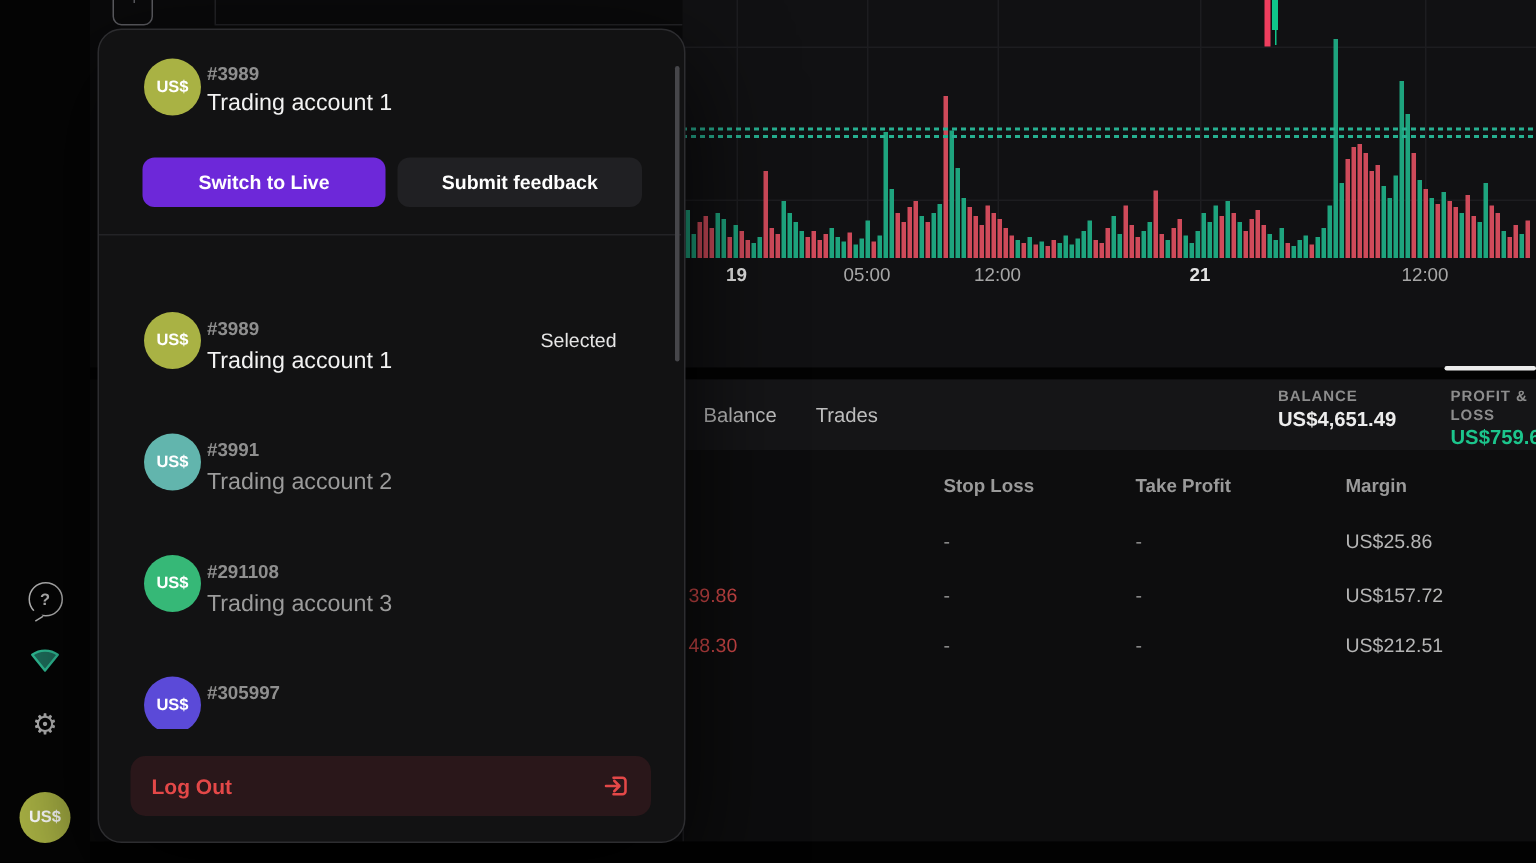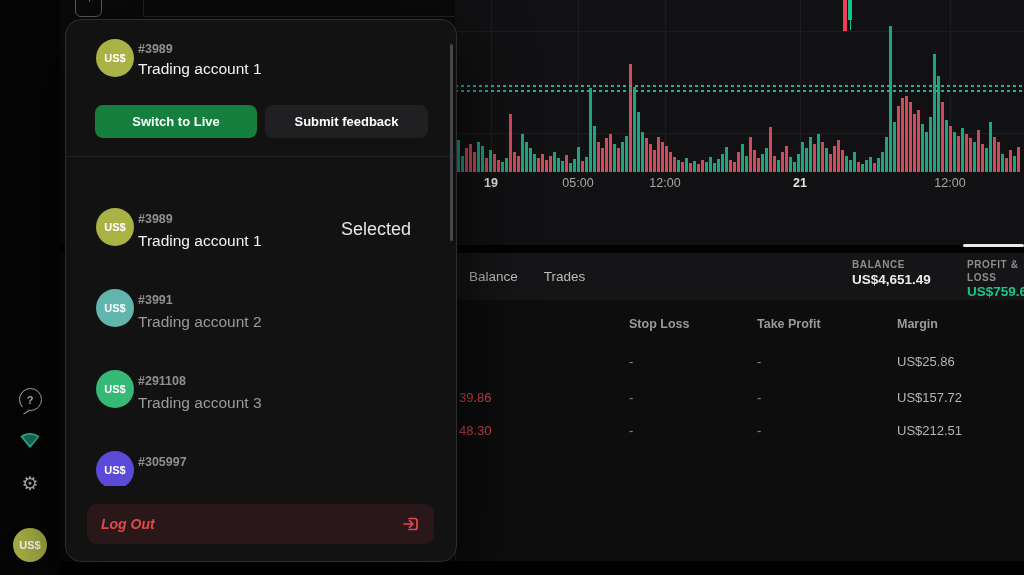--- a/index.html
+++ b/index.html
@@ -66,35 +66,35 @@
   
   #panel{left:65px;top:19px;width:390px;height:541px;background:#121213;
          border:1px solid #2d2d30;border-radius:16px;z-index:10;
          box-shadow:0 24px 70px rgba(0,0,0,.8);}
   #panel .hdr-avatar{left:30px;top:19px;width:38px;height:38px;font-size:11px;}
   .acct-id{font-size:12.5px;color:#8f8f8f;font-weight:bold;}
   .acct-name{font-size:15.5px;color:#f2f2f2;}
   #panel-hdr-text{left:72px;top:20px;line-height:1.45;}
   .btn{position:absolute;top:85px;height:33px;border-radius:8px;border:none;
        font-family:inherit;font-size:13px;font-weight:bold;color:#fff;cursor:pointer;}
-  #btn-switch{left:29px;width:162px;background:#15803d;}
+  #btn-switch{left:29px;width:162px;background:#6d28d9;}
   #btn-feedback{left:199px;width:163px;background:#202023;}
   #panel-divider{left:0;top:136px;width:388px;height:1px;background:#232326;}
 
   #acct-list{left:0;top:150px;width:388px;height:316px;overflow:hidden;}
   .acct-item{position:absolute;left:0;width:388px;height:81px;}
   .acct-item .avatar{position:absolute;left:30px;top:21px;width:38px;height:38px;font-size:11px;}
   .acct-item .txt{position:absolute;left:72px;top:23px;line-height:1.5;}
   .acct-item.dim .acct-name{color:#9b9b9b;}
-  .acct-item .selected{position:absolute;right:43px;top:32px;font-size:18px;color:#e6e6e6;}
+  .acct-item .selected{position:absolute;right:43px;top:32px;font-size:13px;color:#e6e6e6;}
   #list-scrollbar{left:384px;top:24px;width:3px;height:197px;background:#46464a;border-radius:2px;}
 
   #btn-logout{left:21px;top:484px;width:347px;height:40px;background:#2a171a;border-radius:10px;
       display:flex;align-items:center;cursor:pointer;}
-  #btn-logout .lbl{margin-left:14px;font-size:14px;font-weight:bold;color:#e34848;font-style:italic;}
+  #btn-logout .lbl{margin-left:14px;font-size:14px;font-weight:bold;color:#e34848;}
   #btn-logout svg{position:absolute;right:13px;}
 </style>
 </head>
 <body>
 
 <div id="content-bg" class="abs"></div>
 <div id="topbar-vline" class="abs"></div>
 <div id="topbar-line" class="abs"></div>
 <div id="top-cut-icon" class="abs">
     <i></i>

